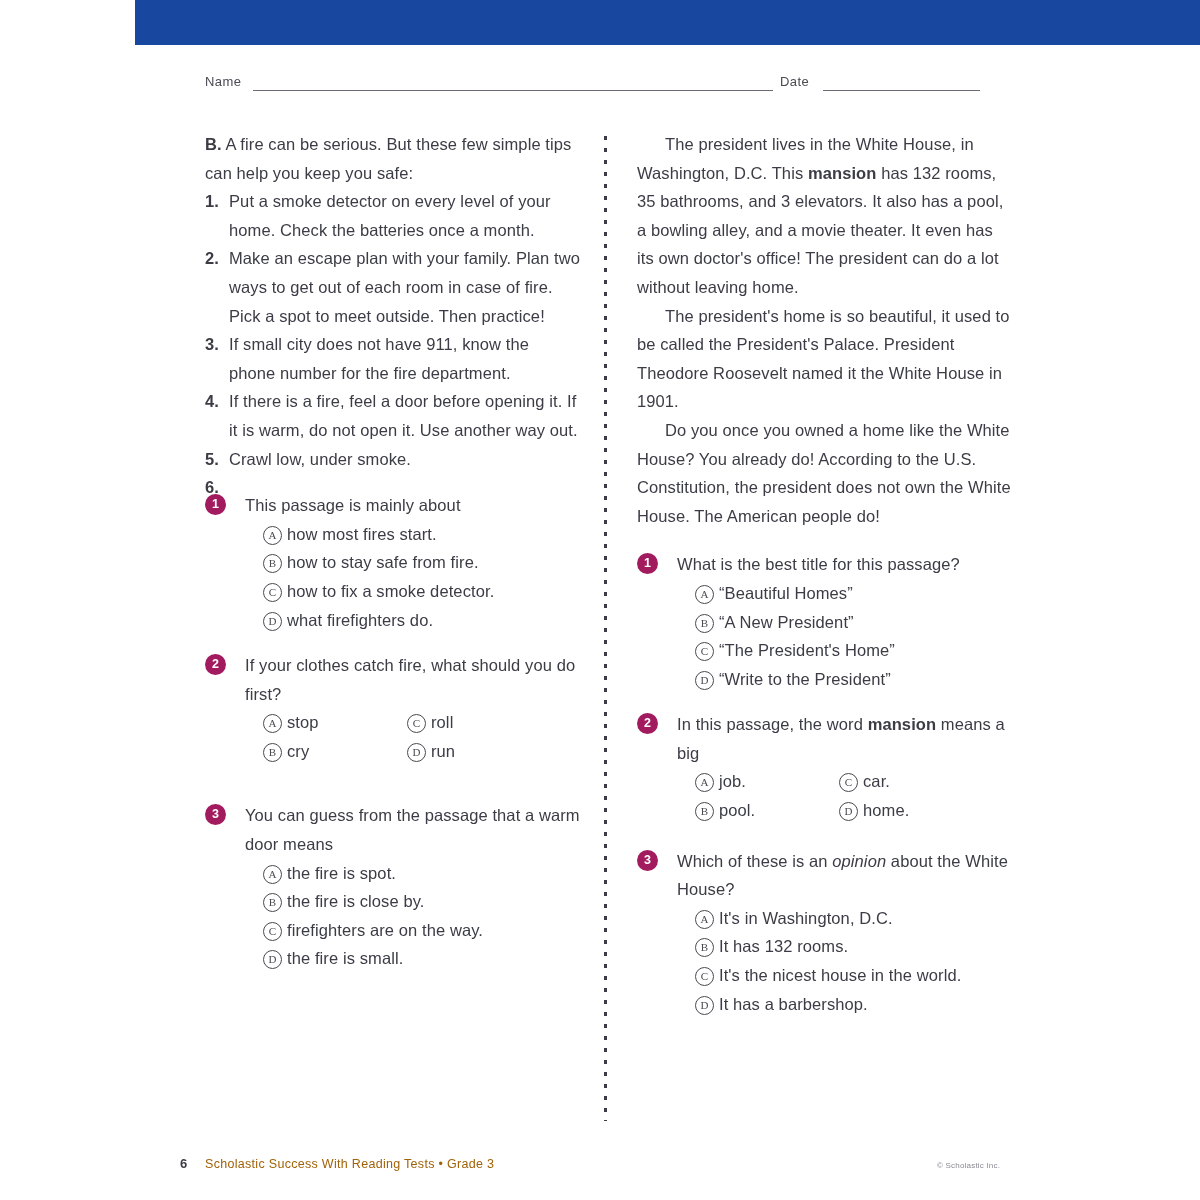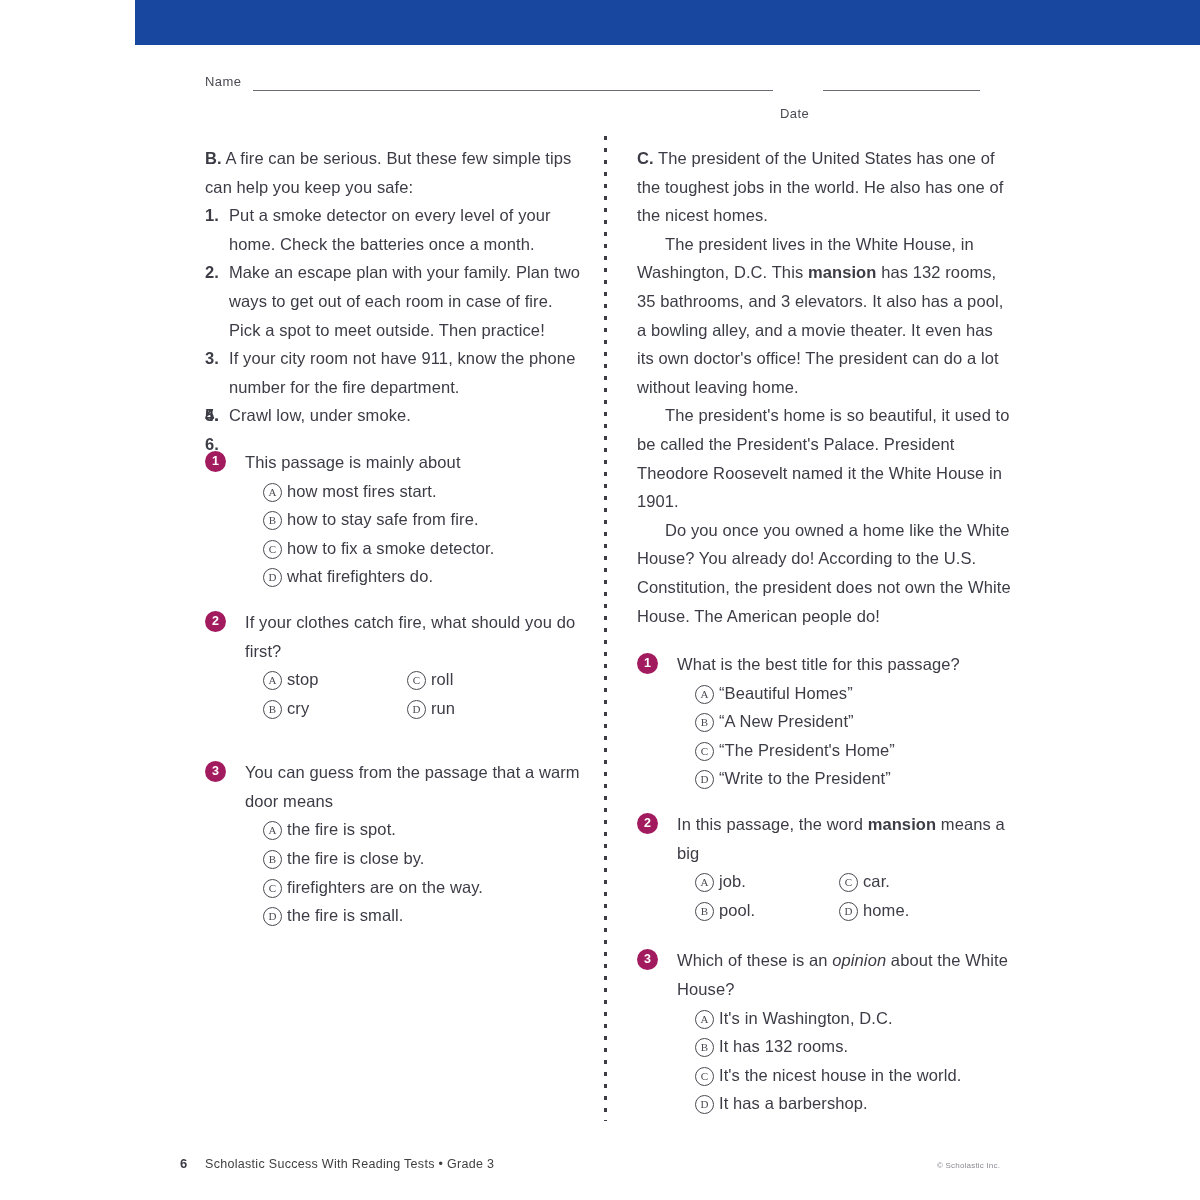--- a/index.html
+++ b/index.html
@@ -52,27 +52,27 @@
     letter-spacing: 0.4px;
     top: 2px;
   }
   .nd-line {
     position: absolute;
     border-bottom: 1px solid #6b6b75;
     top: 18px;
   }
   #name-label { left: 0; }
   #name-line { left: 48px; width: 520px; }
-  #date-label { left: 575px; margin-top: 32px; }
+  #date-label { left: 575px; }
   #date-line { left: 618px; width: 157px; }
 
   
   .col {
     position: absolute;
-    top: 144px;
+    top: 130px;
     font-size: 16.5px;
     line-height: 28.6px;
     color: #3c3c46;
     letter-spacing: 0.1px;
   }
   .col-left { left: 205px; width: 375px; }
   .col-right { left: 637px; width: 375px; }
 
   
   .divider {
@@ -176,21 +176,21 @@
     top: 1156px;
     font-size: 13px;
     font-weight: bold;
     color: #3c3c46;
   }
   .footer-text {
     position: absolute;
     left: 205px;
     top: 1157px;
     font-size: 12.5px;
-    color: #404040;
+    color: #a16207;
     letter-spacing: 0.3px;
   }
   .footer-credit {
     position: absolute;
     left: 898px;
     top: 1161px;
     font-size: 8px;
     color: #8a8a93;
     letter-spacing: 0.2px;
     margin-left: 39px;
@@ -214,22 +214,22 @@
   <div class="divider"></div>
 
   <div class="col col-left">
     <p class="para intro">
       <span class="bold">B.</span>
       <span>A fire can be serious. But these few simple tips can help you keep you safe:</span>
     </p>
     <ol class="steps">
       <li><span class="num">1.</span><span>Put a smoke detector on every level of your home. Check the batteries once a month.</span></li>
       <li><span class="num">2.</span><span>Make an escape plan with your family. Plan two ways to get out of each room in case of fire. Pick a spot to meet outside. Then practice!</span></li>
-      <li><span class="num">3.</span><span>If your city room not have 911, know the phone number for the fire department.</span></li>
-      <li><span class="num">4.</span></li>
+      <li><span class="num">3.</span><span>If small city does not have 911, know the phone number for the fire department.</span></li>
+      <li><span class="num">4.</span><span>If there is a fire, feel a door before opening it. If it is warm, do not open it. Use another way out.</span></li>
       <li><span class="num">5.</span><span>Crawl low, under smoke.</span></li>
       <li><span class="num">6.</span></li>
     </ol>
 
     <div class="questions">
 
       <div class="qblock">
         <div class="qhead">
           <span class="qnum">1</span>
           <span>This passage is mainly about</span>
@@ -265,24 +265,20 @@
           <div class="choice"><span class="letter">B</span><span>the fire is close by.</span></div>
           <div class="choice"><span class="letter">C</span><span>firefighters are on the way.</span></div>
           <div class="choice"><span class="letter">D</span><span>the fire is small.</span></div>
         </div>
       </div>
 
     </div>
   </div>
 
   <div class="col col-right">
-    <p class="para">
-      <span class="bold">C.</span>
-      <span>The president of the United States has one of the toughest jobs in the world. He also has one of the nicest homes.</span>
-    </p>
     <p class="para indent"><span>The president lives in the White House, in Washington, D.C. This <b>mansion</b> has 132 rooms, 35 bathrooms, and 3 elevators. It also has a pool, a bowling alley, and a movie theater. It even has its own doctor's office! The president can do a lot without leaving home.</span></p>
     <p class="para indent"><span>The president's home is so beautiful, it used to be called the President's Palace. President Theodore Roosevelt named it the White House in 1901.</span></p>
     <p class="para indent"><span>Do you once you owned a home like the White House? You already do! According to the U.S. Constitution, the president does not own the White House. The American people do!</span></p>
 
     <div class="questions" style="margin-top:20px;">
 
       <div class="qblock">
         <div class="qhead">
           <span class="qnum">1</span>
           <span>What is the best title for this passage?</span>

